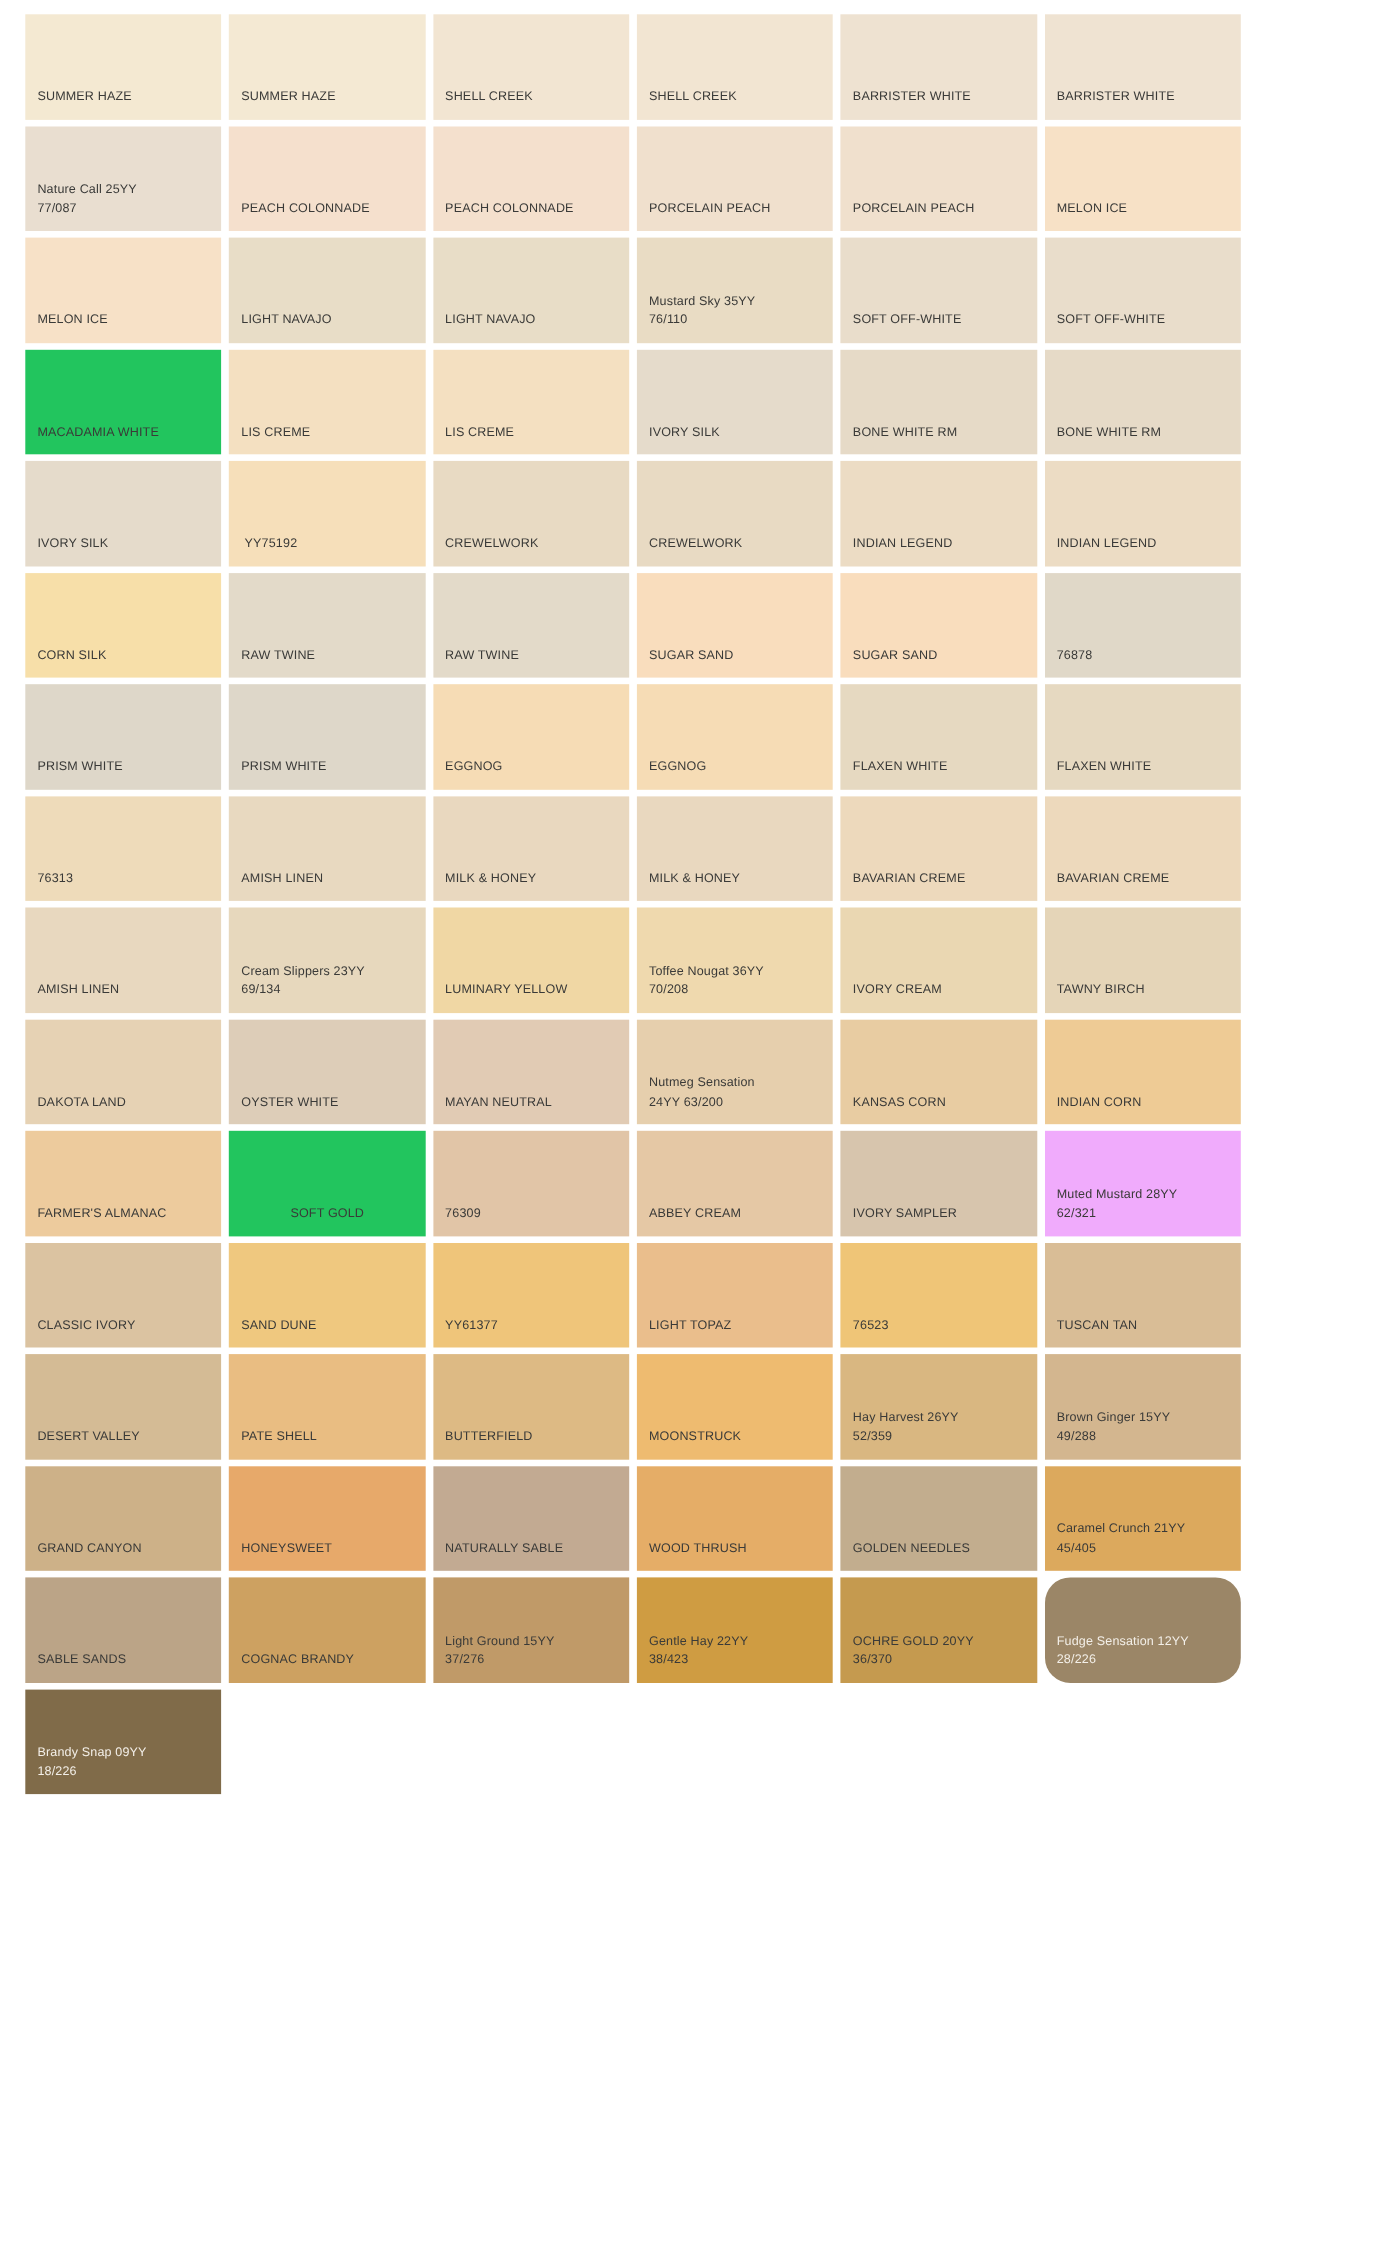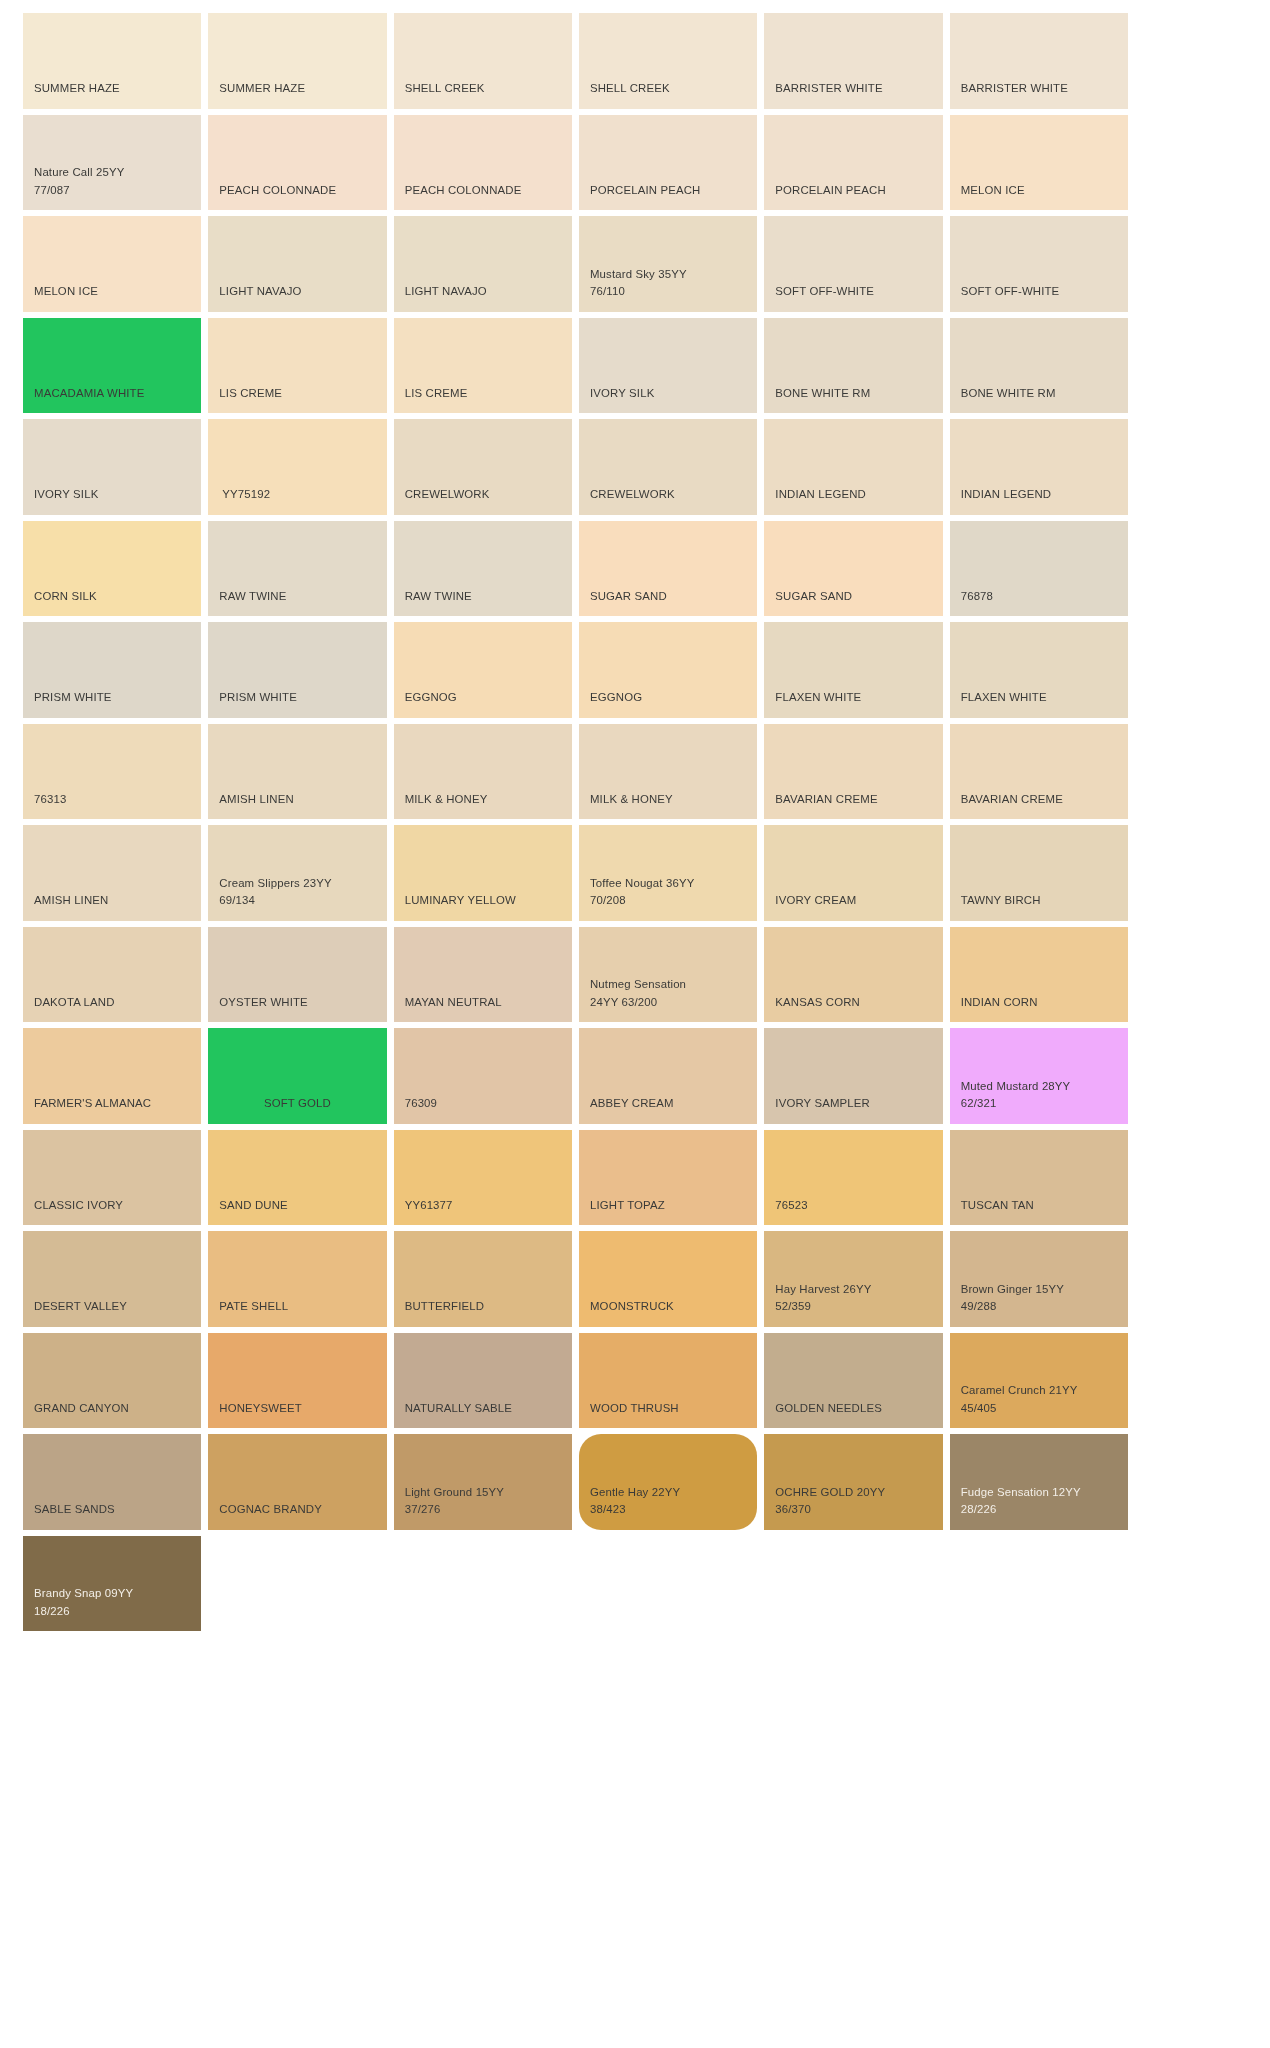--- a/index.html
+++ b/index.html
@@ -318,29 +318,29 @@
     <div class="swatch" style="background: rgb(187, 164, 135);">
       <div class="swatch-label">SABLE SANDS</div>
     </div>
     <div class="swatch" style="background: rgb(205, 161, 97);">
       <div class="swatch-label">COGNAC BRANDY</div>
     </div>
     <div class="swatch" style="background: rgb(192, 154, 104);">
       <div class="swatch-label">Light Ground 15YY</div>
       <div class="swatch-label l2">37/276</div>
     </div>
-    <div class="swatch" style="background: rgb(207, 156, 66); border-radius: 22px;">
+    <div class="swatch" style="background: rgb(207, 156, 66);">
       <div class="swatch-label">Gentle Hay 22YY</div>
       <div class="swatch-label l2">38/423</div>
     </div>
     <div class="swatch" style="background: rgb(197, 154, 79);">
       <div class="swatch-label">OCHRE GOLD 20YY</div>
       <div class="swatch-label l2">36/370</div>
     </div>
-    <div class="swatch dark" style="background: rgb(155, 134, 103);">
+    <div class="swatch dark" style="background: rgb(155, 134, 103); border-radius: 23px;">
       <div class="swatch-label">Fudge Sensation 12YY</div>
       <div class="swatch-label l2">28/226</div>
     </div>
     <div class="swatch dark" style="background: rgb(128, 107, 73);">
       <div class="swatch-label">Brandy Snap 09YY</div>
       <div class="swatch-label l2">18/226</div>
     </div>
   </div>
 
 </body></html>

